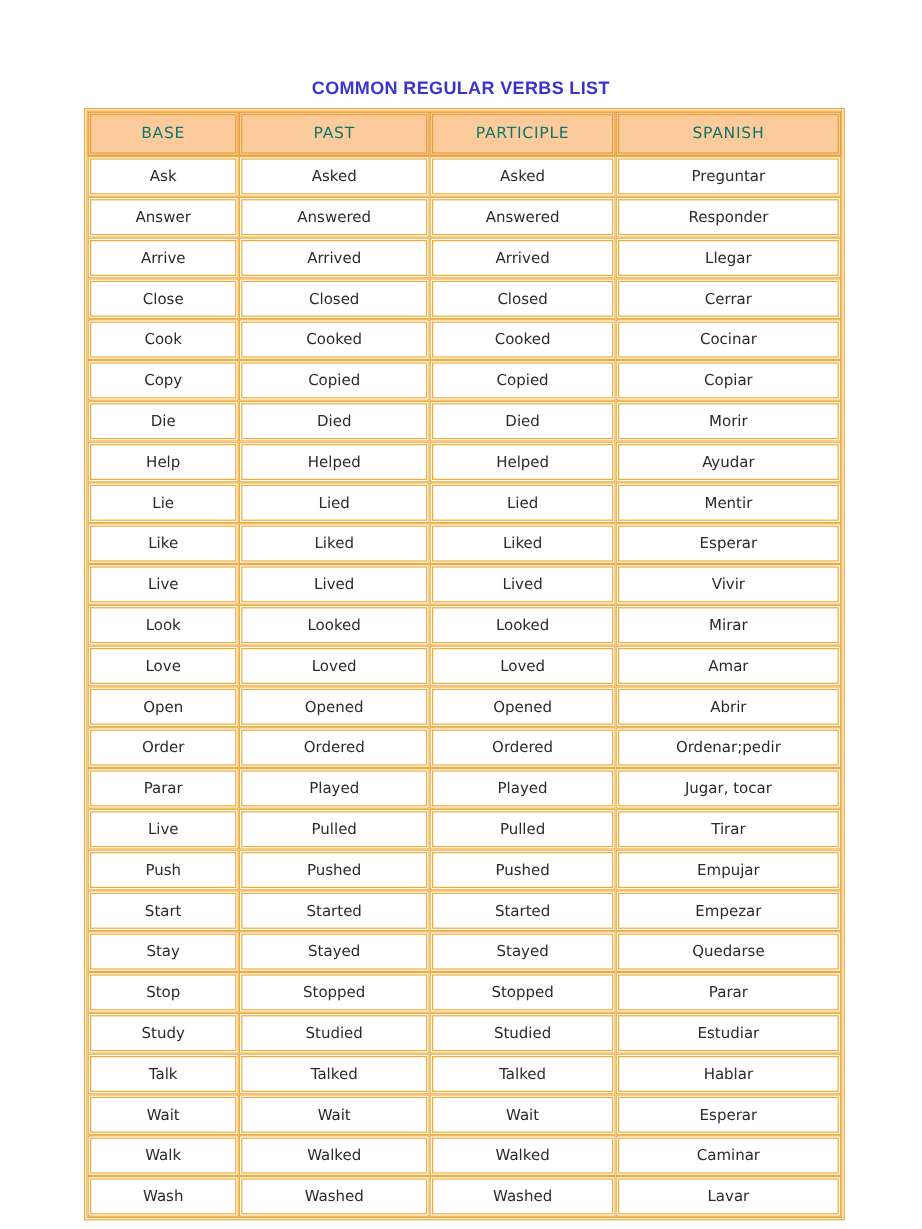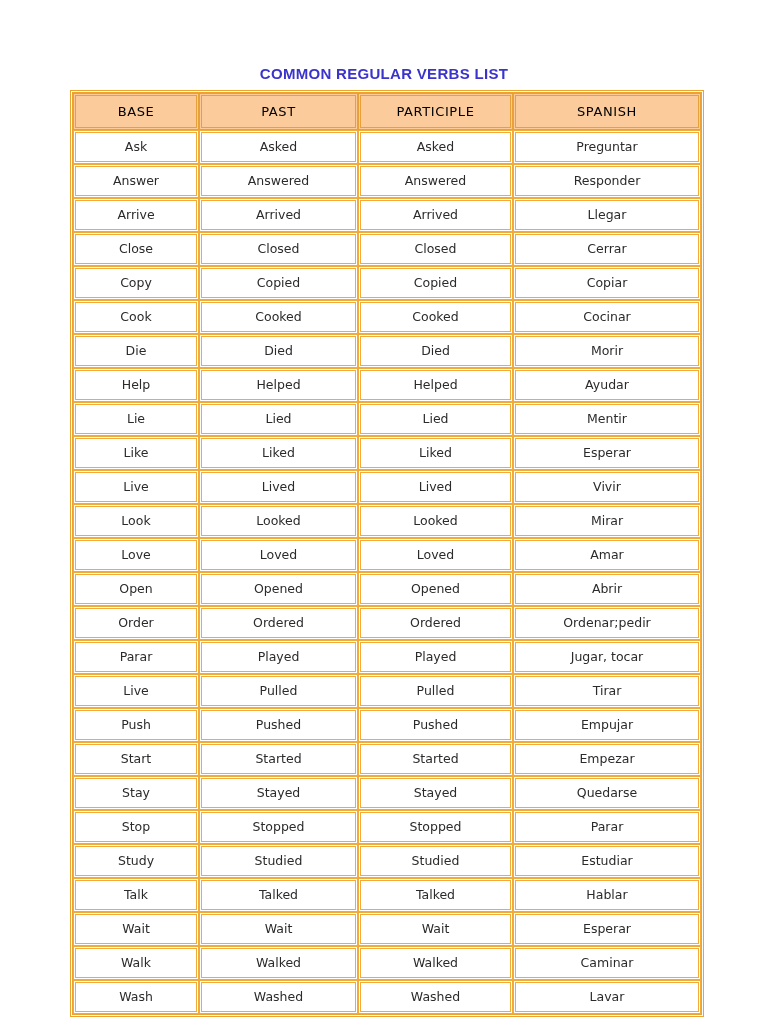--- a/index.html
+++ b/index.html
@@ -76,21 +76,21 @@
     white-space: nowrap;
   }
 
   table.verbs thead th {
     background: #fbcb9b;
     height: 31px;
     line-height: 31px;
     font-size: 13px;
     font-weight: 400;
     letter-spacing: 0.6px;
-    color: #000000;
+    color: #0f766e;
     border: 3px double #e8a03a;
   }
 </style>
 </head>
 <body>
 
 <div id="page">
 
   <div class="doc-title">COMMON REGULAR VERBS LIST</div>
 
@@ -129,32 +129,32 @@
             <td>Arrived</td>
             <td>Llegar</td>
           </tr>
           <tr>
             <td>Close</td>
             <td>Closed</td>
             <td>Closed</td>
             <td>Cerrar</td>
           </tr>
           <tr>
+            <td>Cook</td>
+            <td>Cooked</td>
+            <td>Cooked</td>
+            <td>Cocinar</td>
+          </tr>
+          <tr>
             <td>Copy</td>
             <td>Copied</td>
             <td>Copied</td>
             <td>Copiar</td>
           </tr>
           <tr>
-            <td>Cook</td>
-            <td>Cooked</td>
-            <td>Cooked</td>
-            <td>Cocinar</td>
-          </tr>
-          <tr>
             <td>Die</td>
             <td>Died</td>
             <td>Died</td>
             <td>Morir</td>
           </tr>
           <tr>
             <td>Help</td>
             <td>Helped</td>
             <td>Helped</td>
             <td>Ayudar</td>

